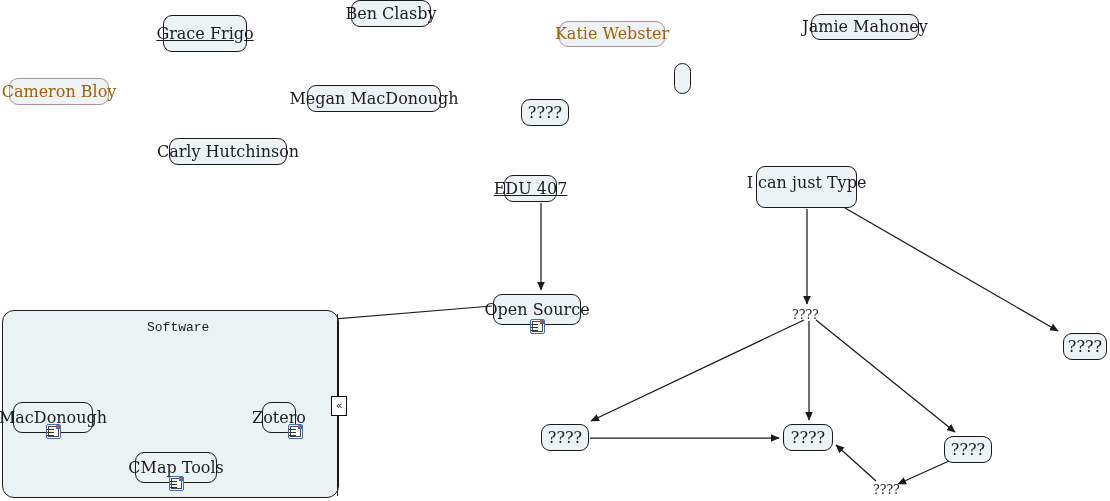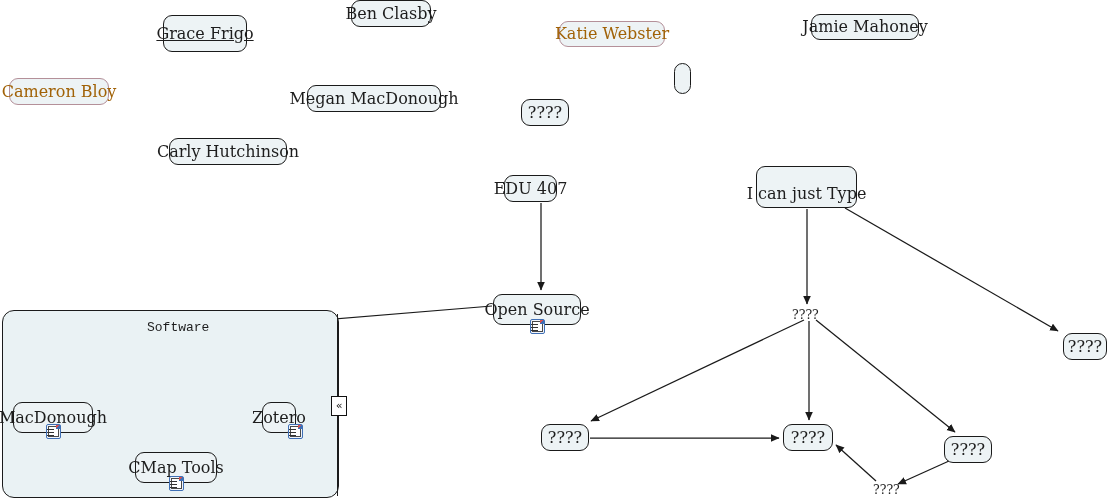--- a/index.html
+++ b/index.html
@@ -76,21 +76,21 @@
     justify-content: center;
     white-space: nowrap;
     z-index: 3;
   }
   .node.pinkish {
     color: #a16207;
     border-color: #b49099;
   }
   .node.tall {
     align-items: flex-start;
-    padding-top: 18px;
+    padding-top: 7px;
   }
   .node.with-icon {
     align-items: flex-start;
     padding-top: 6px;
   }
   .node.empty-pill {
     border-radius: 9px;
   }
 
   
@@ -200,21 +200,21 @@
   <div class="node pinkish" style="left:9px; top:78px; width:100px; height:27px;">Cameron Bloy</div>
 
   <div class="node" style="left:307px; top:85px; width:134px; height:27px;">Megan MacDonough</div>
 
   <div class="node" style="left:169px; top:138px; width:118px; height:27px;">Carly Hutchinson</div>
 
   <div class="node empty-pill" style="left:674px; top:63px; width:17px; height:31px;"></div>
 
   <div class="node" style="left:521px; top:99px; width:48px; height:27px;">????</div>
 
-  <div class="node" style="left:504px; top:175px; width:53px; height:27px;">EDU  407</div>
+  <div class="node" style="left:504px; top:175px; width:53px; height:27px;text-decoration:underline;">EDU  407</div>
 
   <div class="node tall" style="left:756px; top:166px; width:101px; height:42px;">I can just Type</div>
 
   <div class="node with-icon" style="left:493px; top:294px; width:88px; height:31px;">Open Source</div>
   <div class="res-icon" style="left:530px; top:319px;">
     <div class="frame"></div>
       <div class="page"></div>
     <div class="line" style="top:5px;"></div>
       <div class="line" style="top:8px;"></div>
     <div class="line" style="top:11px;"></div>

